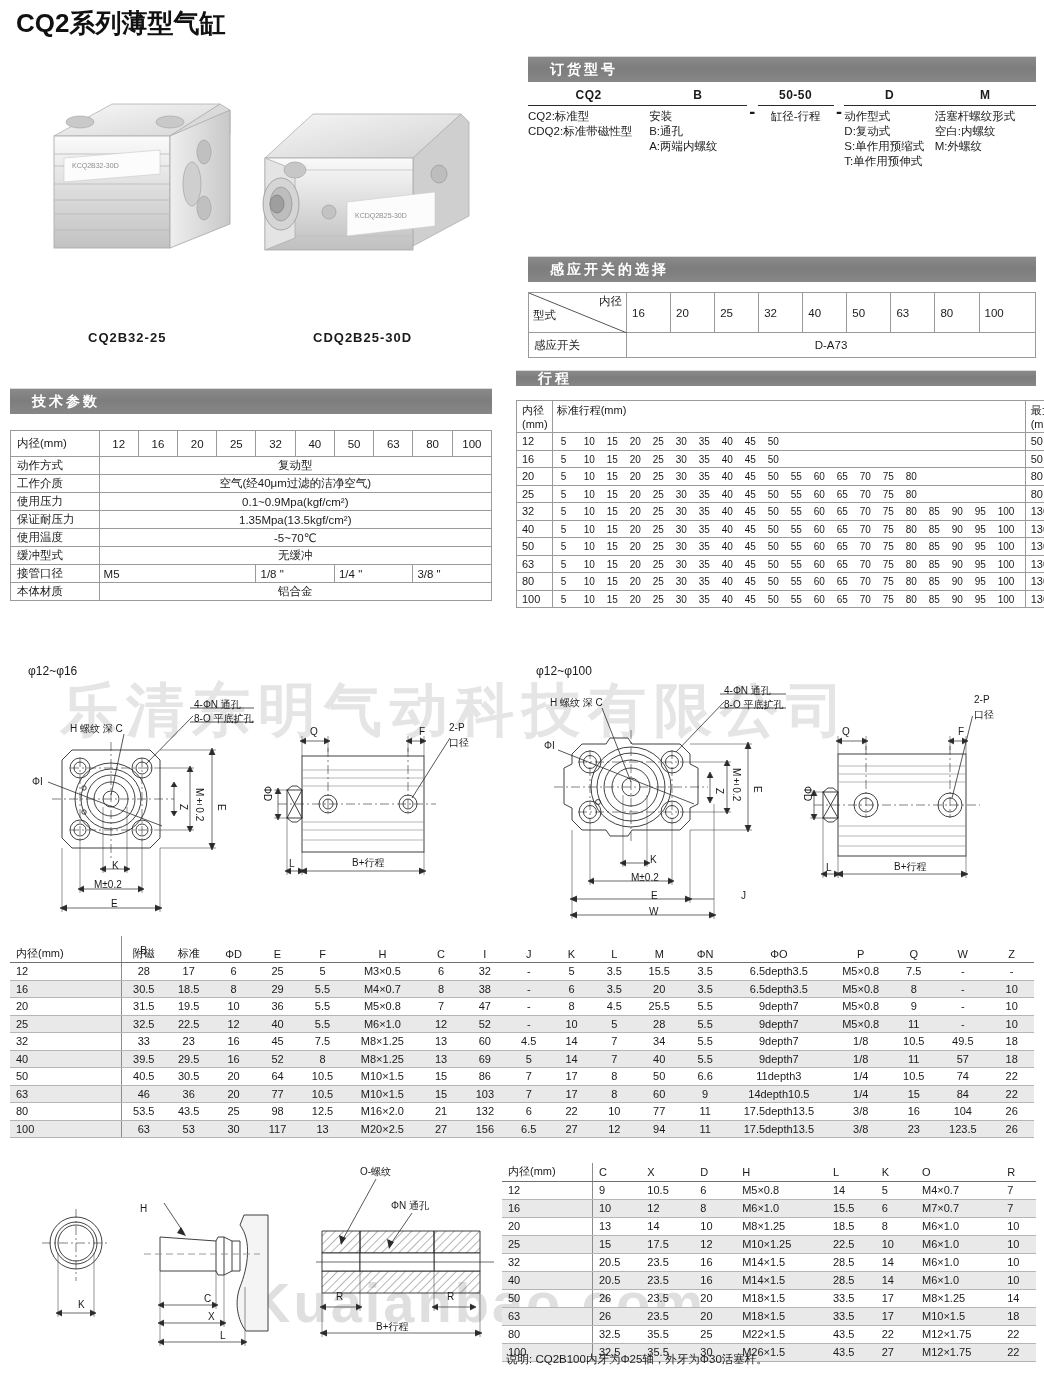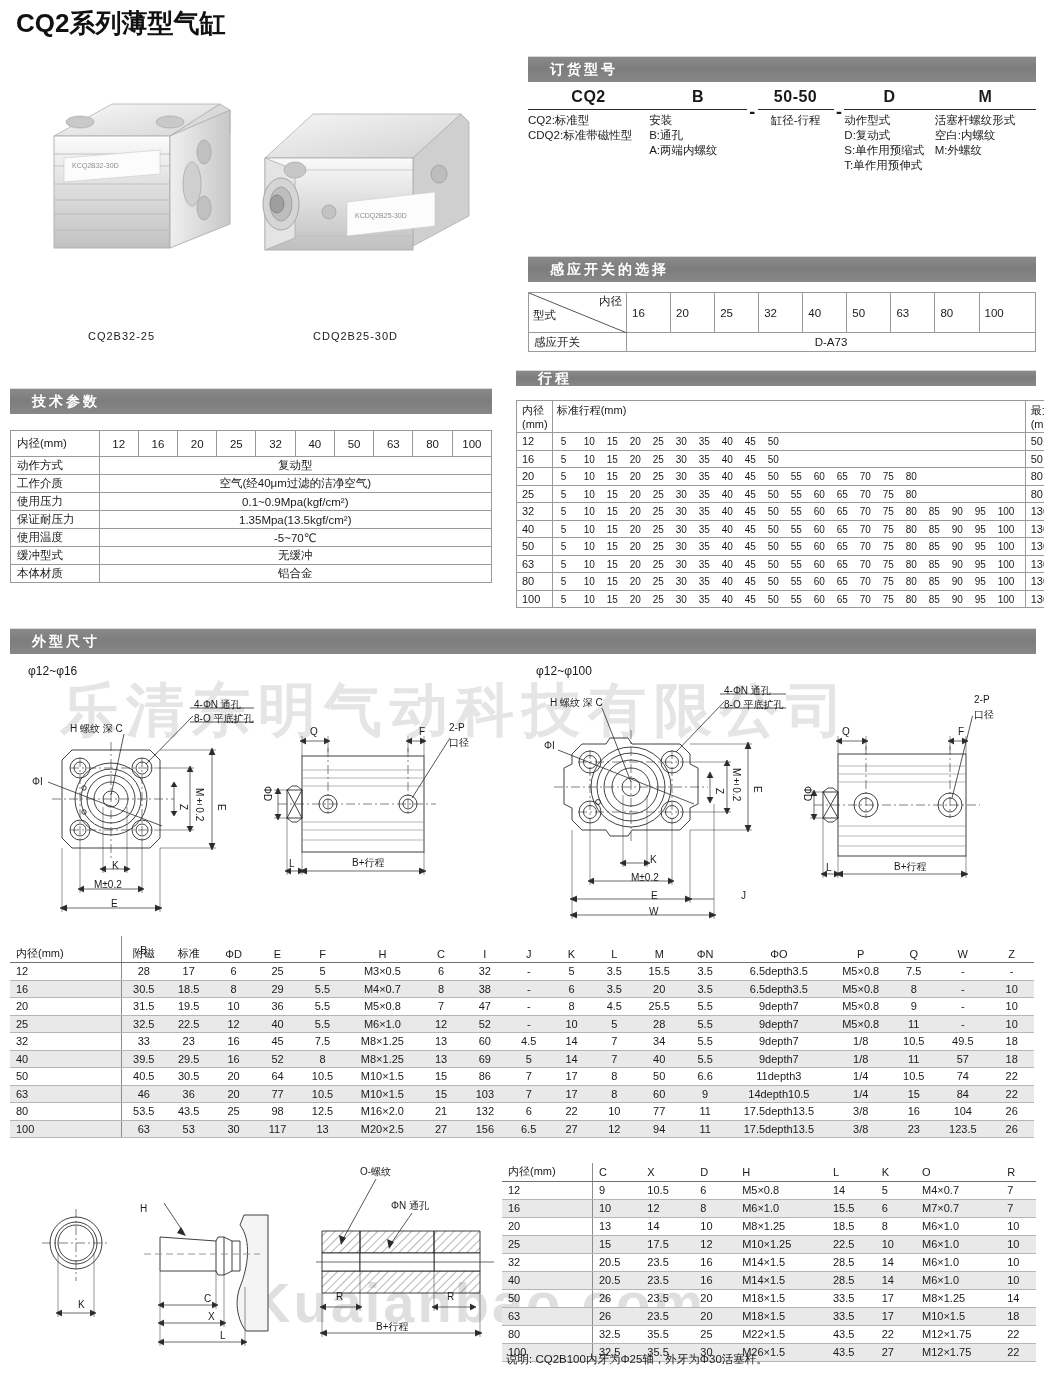--- a/index.html
+++ b/index.html
@@ -54,34 +54,34 @@
   #tech-table td { height: 18px; font-size: 11.5px; }
   #tech-table .lbl { width: 88px; padding-left: 6px; }
   #tech-table .bore { text-align: center; width: 39px; }
   #tech-table .hdr-row td { height: 26px; }
 
   
   #order-block { position: absolute; left: 528px; top: 88px; width: 508px; }
   .ord-cols { display: flex; align-items: flex-start; }
   .ord-col { position: relative; }
   .ord-code {
-    font-size: 16px; font-weight: bold; text-align: center;
+    font-size: 12px; font-weight: bold; text-align: center;
     padding-bottom: 3px; letter-spacing: .5px;
   }
   .ord-rule { border-bottom: 1.5px solid #2a2a2a; height: 0; }
   .ord-desc { font-size: 11.5px; line-height: 15px; padding-top: 3px; }
   .ord-dash {
     font-size: 18px; font-weight: bold; align-self: flex-start;
     padding-top: 14px; width: 12px; text-align: center;
   }
   .ord-sub { font-size:11.5px; text-align:center; padding-top:3px; }
 
   
   #sensor-table { left: 528px; top: 292px; width: 508px; }
-  #sensor-table td { height: 19px; font-size: 11.5px; text-align: center; }
+  #sensor-table td { height: 25px; font-size: 11.5px; text-align: center; }
   #sensor-table td.corner {
     width: 98px; height: 40px; position: relative; padding: 0;
     text-align: left;
   }
   .corner-inner { position: relative; width: 100%; height: 100%; }
   .corner-a { position: absolute; right: 4px; top: 1px; font-size: 11.5px; }
   .corner-b { position: absolute; left: 4px; bottom: 9px; font-size: 11.5px; }
   #sensor-table td.rowlbl { text-align: left; padding-left: 5px; width: 98px; }
 
   
@@ -107,21 +107,21 @@
   
   #br-table { left: 502px; top: 1163px; width: 534px; }
   #br-table td { font-size: 11px; height: 18px; border: none;
                  border-bottom: 1px solid #b5b5b5; text-align: left; padding-left: 6px;}
   #br-table tr.alt td { background: #e9e9e9; }
   #br-table td.bore { width: 104px; border-right: 1px solid #8c8c8c; }
   #br-table thead td { border-bottom: 1px solid #6f6f6f; }
   .br-note { position: absolute; left: 506px; top: 1352px; font-size: 11.5px; }
 
   
-  .photo-label { position: absolute; font-size: 11px; letter-spacing: 1px; }
+  .photo-label { position: absolute; font-size: 13px; letter-spacing: 1px; font-weight: bold; }
 
   
   .wm {
     position: absolute; pointer-events: none;
     color: rgba(160,160,160,0.28);
     font-weight: bold; white-space: nowrap;
   }
   #wm1 { left: 60px; top: 672px; font-size: 58px; letter-spacing: 8px; }
   #wm2 { left: 250px; top: 1270px; font-size: 56px; letter-spacing: 3px;
          color: rgba(150,150,150,0.30); }
@@ -410,27 +410,33 @@
         </tr>
         <tr>
           <td class="lbl">使用温度</td>
           <td class="ctr" colspan="10">-5~70℃</td>
         </tr>
         <tr>
           <td class="lbl">缓冲型式</td>
           <td class="ctr" colspan="10">无缓冲</td>
         </tr>
         <tr>
+          <td class="lbl">接管口径</td>
+          <td colspan="4">M5</td>
+          <td colspan="2">1/8 "</td>
+          <td colspan="2">1/4 "</td>
+          <td colspan="2">3/8 "</td>
+        </tr>
+        <tr>
           <td class="lbl">本体材质</td>
           <td class="ctr" colspan="10">铝合金</td>
         </tr>
       </tbody>
   </table>
 
-  <div class="sec-bar" style="left:10px; top:628px; width:1026px; height:26px;">外型尺寸</div>
 
   <div class="wm" id="wm1">乐清东明气动科技有限公司</div>
   <div class="wm" id="wm2">Kuaianbao.com</div>
 
   <div class="draw" style="left:14px; top:664px; width:250px; height:256px;">
     <div class="dlabel" style="left:14px; top:0px; font-size:12px;text-align:right;">φ12~φ16</div>
     <div class="dlabel sm" style="left:180px; top:34px;">4-ΦN 通孔</div>
     <div class="dlabel sm" style="left:180px; top:48px;">8-O 平底扩孔</div>
     <div class="dlabel sm" style="left:56px; top:58px;">H 螺纹 深 C</div>
     <div class="dlabel sm" style="left:18px; top:112px;">ΦI</div>

